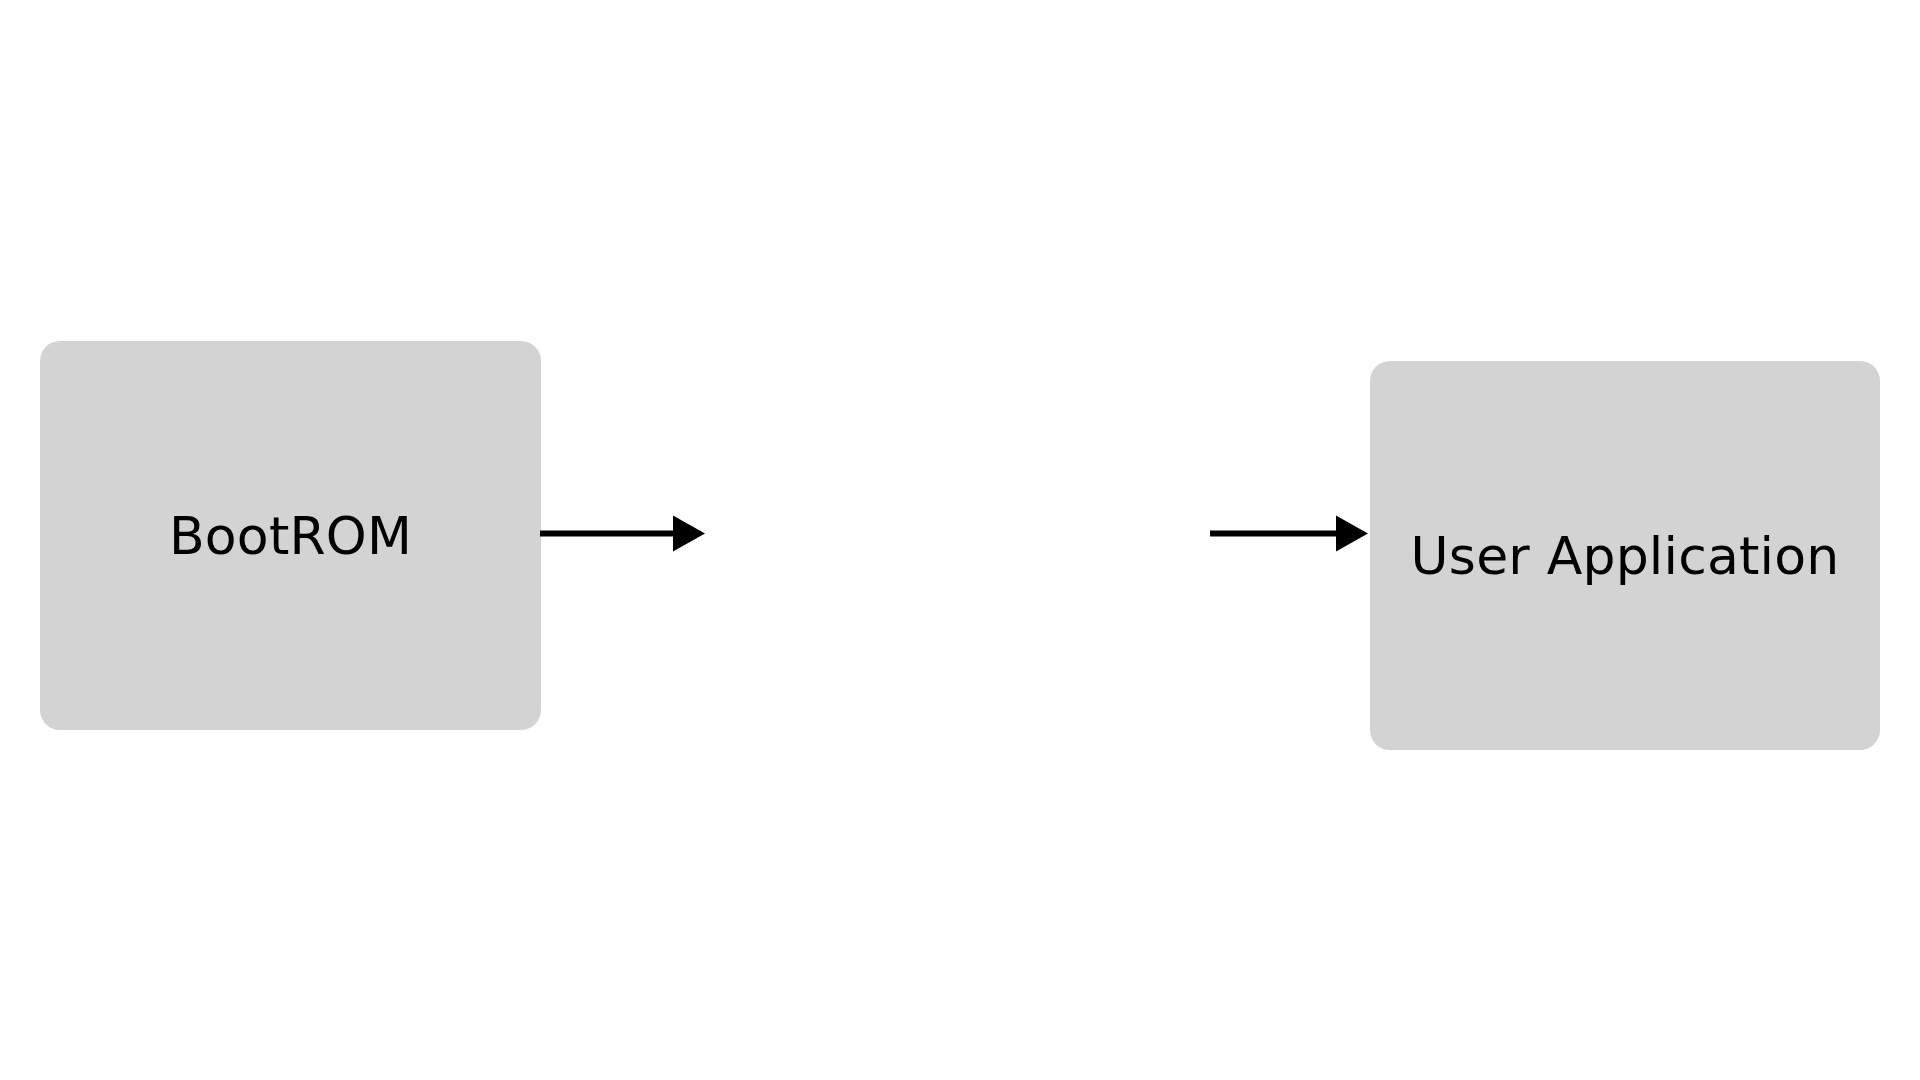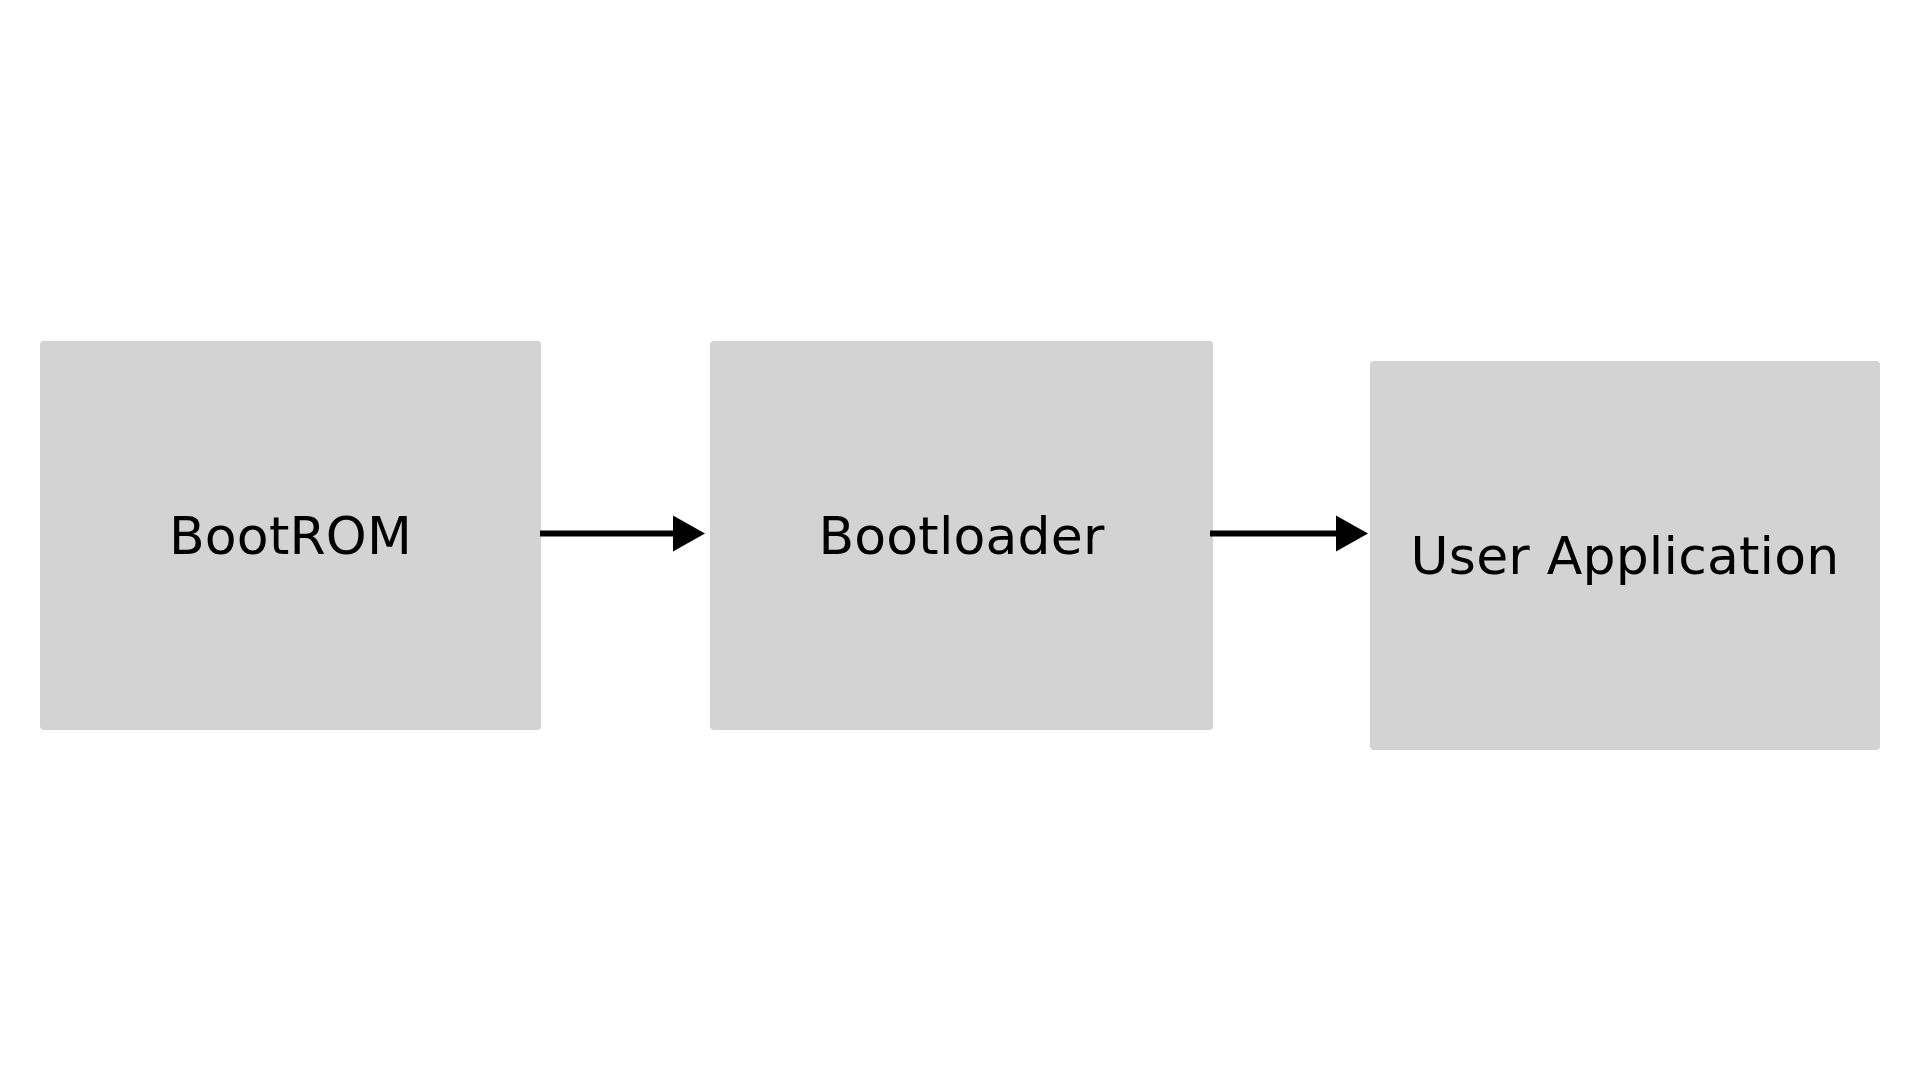--- a/index.html
+++ b/index.html
@@ -19,21 +19,21 @@
     position: relative;
     width: 1920px;
     height: 1080px;
     background: #ffffff;
   }
 
   .node-box {
     position: absolute;
     box-sizing: border-box;
     background: #d3d3d3;
-    border-radius: 4px;
+    border-radius: 20px;
     display: flex;
     align-items: center;
     justify-content: center;
   }
 
   .node-label {
     color: #000000;
     font-family: "DejaVu Sans", "Liberation Sans", sans-serif;
     font-size: 52px;
     font-weight: 400;
@@ -61,23 +61,20 @@
 </style>
 </head>
 <body>
 
 <div id="diagram-canvas">
 
   <div class="node-box" id="node-bootrom">
     <span class="node-label">BootROM</span>
   </div>
 
-  <div class="node-box" id="node-bootloader">
-    <span class="node-label">Bootloader</span>
-  </div>
 
   <div class="node-box" id="node-userapp">
     <span class="node-label">User Application</span>
   </div>
 
   <svg class="connector-arrow" viewBox="0 0 1920 1080" width="1920" height="1080" xmlns="http://www.w3.org/2000/svg">
     <g>
       <rect x="540" y="530.5" width="134" height="6" fill="#000000"></rect>
       <polygon points="673,515.5 705,533.5 673,551.5" fill="#000000"></polygon>
     </g>

